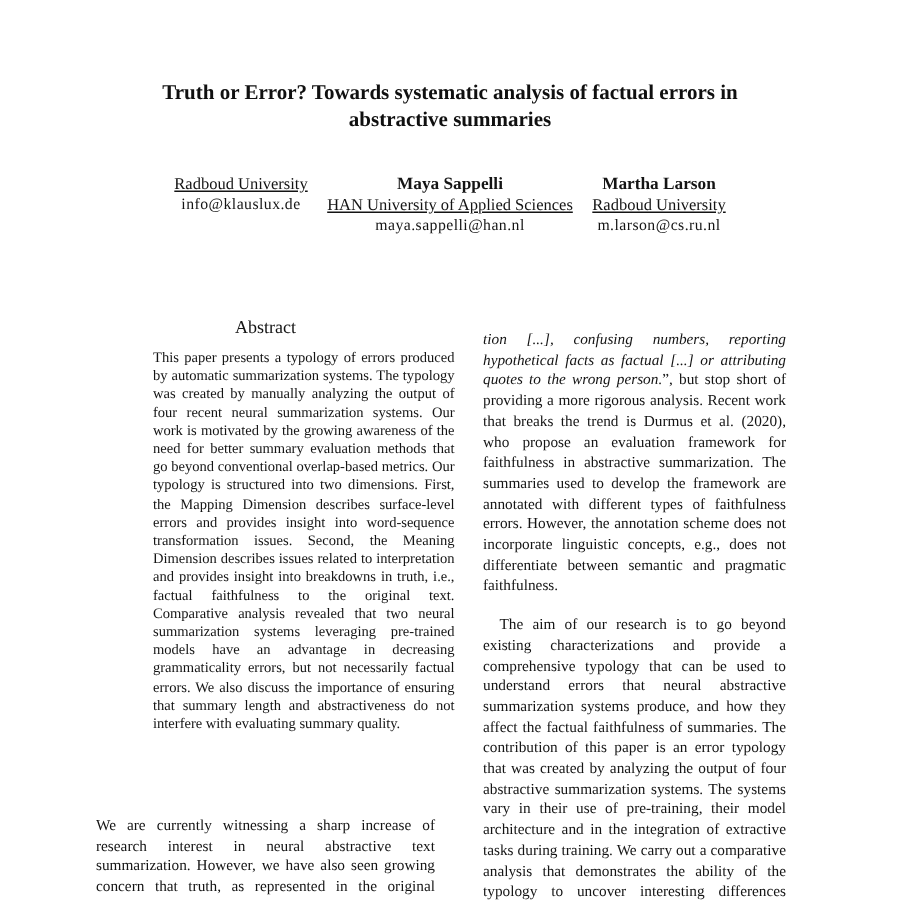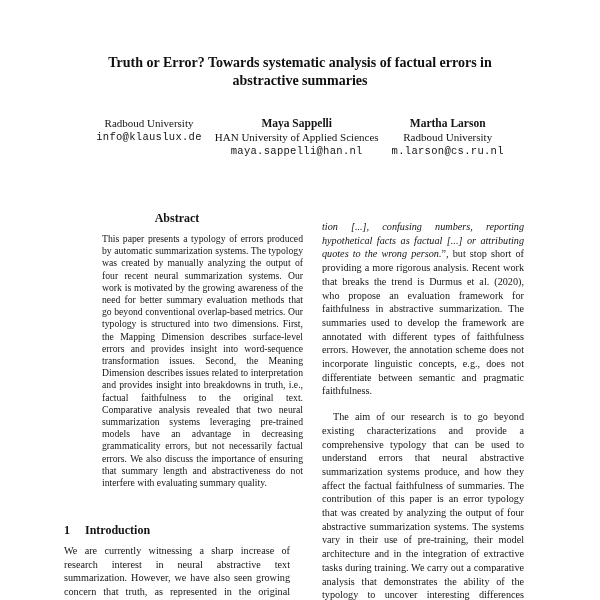--- a/index.html
+++ b/index.html
@@ -44,35 +44,36 @@
     white-space: nowrap;
   }
   .author-name {
     font-size: 11.5px;
     line-height: 14px;
     font-weight: bold;
   }
   .author-affil {
     font-size: 11px;
     line-height: 14px;
+    text-decoration: underline;
   }
   .author-email {
-    font-family: Liberation Mono, monospace;
+    font-family: Liberation Serif, serif;
     font-size: 10.5px;
     line-height: 14px;
     letter-spacing: 0.3px;
   }
   .abstract-heading {
     position: absolute;
     top: 211px;
     left: 64px;
     width: 226px;
     text-align: center;
     font-size: 12px;
-    font-weight: bold;
+    font-weight: normal;
   }
   .abstract-body {
     position: absolute;
     top: 233px;
     left: 102px;
     width: 201px;
     font-size: 9.7px;
     line-height: 12.2px;
     text-align: justify;
   }
@@ -139,23 +140,20 @@
       <div class="author-name">Martha Larson</div>
       <div class="author-affil">Radboud University</div>
       <div class="author-email">m.larson@cs.ru.nl</div>
     </div>
   </div>
 
   <div class="abstract-heading">Abstract</div>
 
   <div class="abstract-body">This paper presents a typology of errors produced by automatic summarization systems. The typology was created by manually analyzing the output of four recent neural summarization systems. Our work is motivated by the growing awareness of the need for better summary evaluation methods that go beyond conventional overlap-based metrics. Our typology is structured into two dimensions. First, the Mapping Dimension describes surface-level errors and provides insight into word-sequence transformation issues. Second, the Meaning Dimension describes issues related to interpretation and provides insight into breakdowns in truth, i.e., factual faithfulness to the original text. Comparative analysis revealed that two neural summarization systems leveraging pre-trained models have an advantage in decreasing grammaticality errors, but not necessarily factual errors. We also discuss the importance of ensuring that summary length and abstractiveness do not interfere with evaluating summary quality.</div>
 
-  <div class="section-heading">
-    <span class="sec-num">1</span><span>Introduction</span>
-  </div>
 
   <p class="intro-body">We are currently witnessing a sharp increase of research interest in neural abstractive text summarization. However, we have also seen growing concern that truth, as represented in the original document,</p>
 
   <div class="col-right">
     <p><span class="quote-italic">tion [...], confusing numbers, reporting hypothetical facts as factual [...] or attributing quotes to the wrong person.</span><span>”, but stop short of providing a more rigorous analysis. Recent work that breaks the trend is Durmus et al. (2020), who propose an evaluation framework for faithfulness in abstractive summarization. The summaries used to develop the framework are annotated with different types of faithfulness errors. However, the annotation scheme does not incorporate linguistic concepts, e.g., does not differentiate between semantic and pragmatic faithfulness.</span></p>
     <p class="indented">The aim of our research is to go beyond existing characterizations and provide a comprehensive typology that can be used to understand errors that neural abstractive summarization systems produce, and how they affect the factual faithfulness of summaries. The contribution of this paper is an error typology that was created by analyzing the output of four abstractive summarization systems. The systems vary in their use of pre-training, their model architecture and in the integration of extractive tasks during training. We carry out a comparative analysis that demonstrates the ability of the typology to uncover interesting differences between systems that are not revealed by conventional overlap-based metrics in current use. This paper represents the main results of Lux (2020), which contains addi-</p>
   </div>
 
 </div>
 

